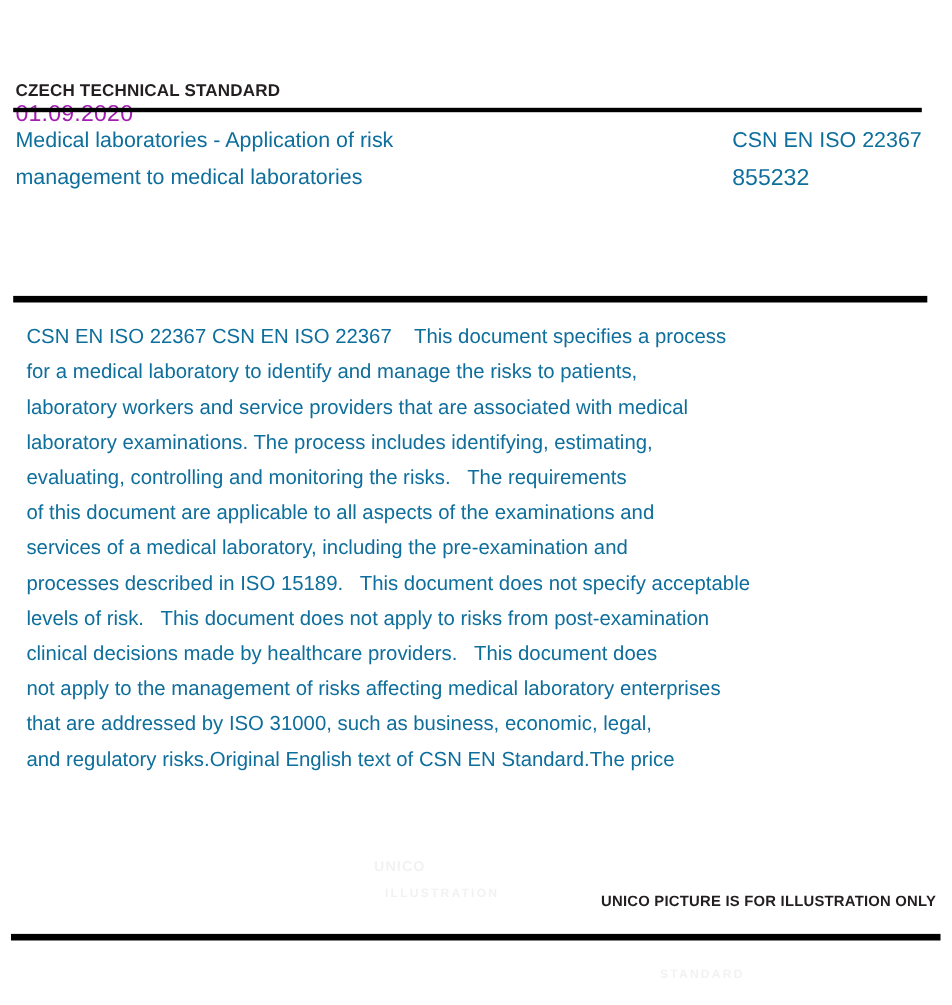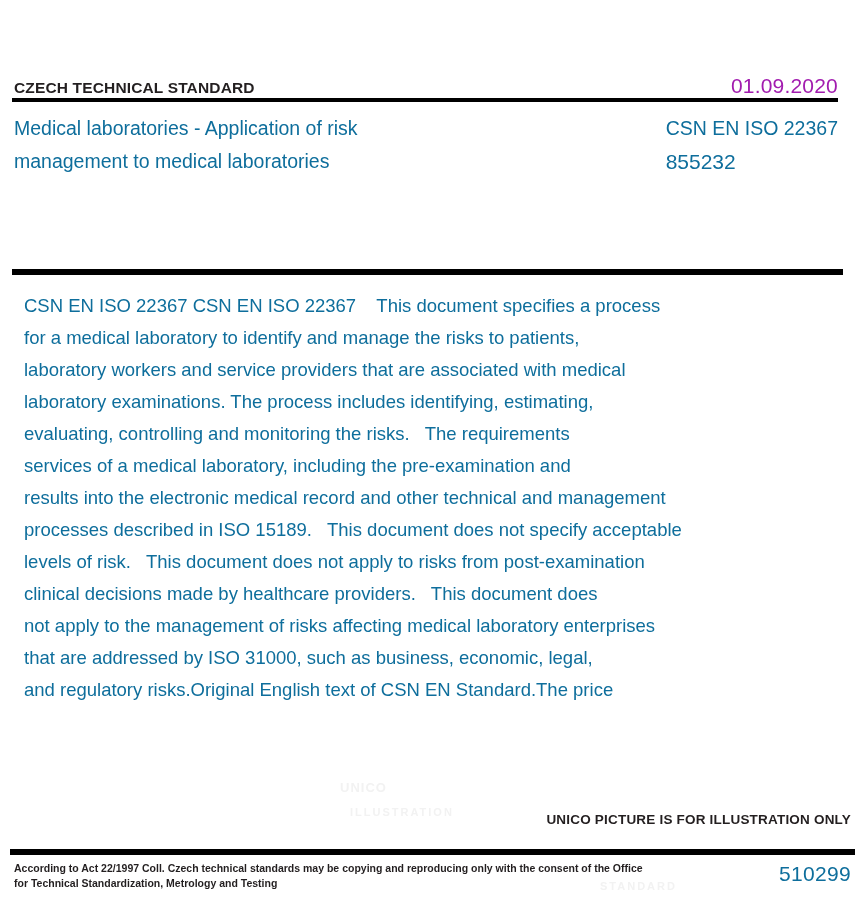--- a/index.html
+++ b/index.html
@@ -25,20 +25,21 @@
 
   
   .header-row {
     position: absolute;
     left: 14px;
     top: 74px;
     width: 824px;
     display: flex;
     align-items: baseline;
     justify-content: space-between;
+    flex-direction: column;
   }
   .kicker {
     font-size: 15.5px;
     font-weight: bold;
     letter-spacing: 0.15px;
     color: #231f20;
     white-space: nowrap;
   }
   .issue-date {
     font-size: 21px;
@@ -201,39 +202,32 @@
   </div>
 
   <div class="rule-mid"></div>
 
   <div class="abstract">
     <div class="abstract-line">CSN EN ISO 22367 CSN EN ISO 22367    This document specifies a process</div>
     <div class="abstract-line">for a medical laboratory to identify and manage the risks to patients,</div>
     <div class="abstract-line">laboratory workers and service providers that are associated with medical</div>
     <div class="abstract-line">laboratory examinations. The process includes identifying, estimating,</div>
     <div class="abstract-line">evaluating, controlling and monitoring the risks.   The requirements</div>
+    <div class="abstract-line">of this document are applicable to all aspects of the examinations and</div>
     <div class="abstract-line">services of a medical laboratory, including the pre-examination and</div>
-    <div class="abstract-line">results into the electronic medical record and other technical and management</div>
     <div class="abstract-line">processes described in ISO 15189.   This document does not specify acceptable</div>
     <div class="abstract-line">levels of risk.   This document does not apply to risks from post-examination</div>
     <div class="abstract-line">clinical decisions made by healthcare providers.   This document does</div>
     <div class="abstract-line">not apply to the management of risks affecting medical laboratory enterprises</div>
     <div class="abstract-line">that are addressed by ISO 31000, such as business, economic, legal,</div>
     <div class="abstract-line">and regulatory risks.Original English text of CSN EN Standard.The price</div>
   </div>
 
   <div class="ghost ghost-a">UNICO</div>
   <div class="ghost ghost-b">ILLUSTRATION</div>
   <div class="ghost ghost-c">STANDARD</div>
 
   <div class="illustration-note">UNICO PICTURE IS FOR ILLUSTRATION ONLY</div>
 
   <div class="rule-footer"></div>
 
-  <div class="footer">
-    <div class="footer-text">
-      <div class="footer-line">According to Act 22/1997 Coll. Czech technical standards may be copying and reproducing only with the consent of the Office</div>
-      <div class="footer-line">for Technical Standardization, Metrology and Testing</div>
-    </div>
-    <div class="footer-code">510299</div>
-  </div>
 
 </div>
 
 </body></html>

